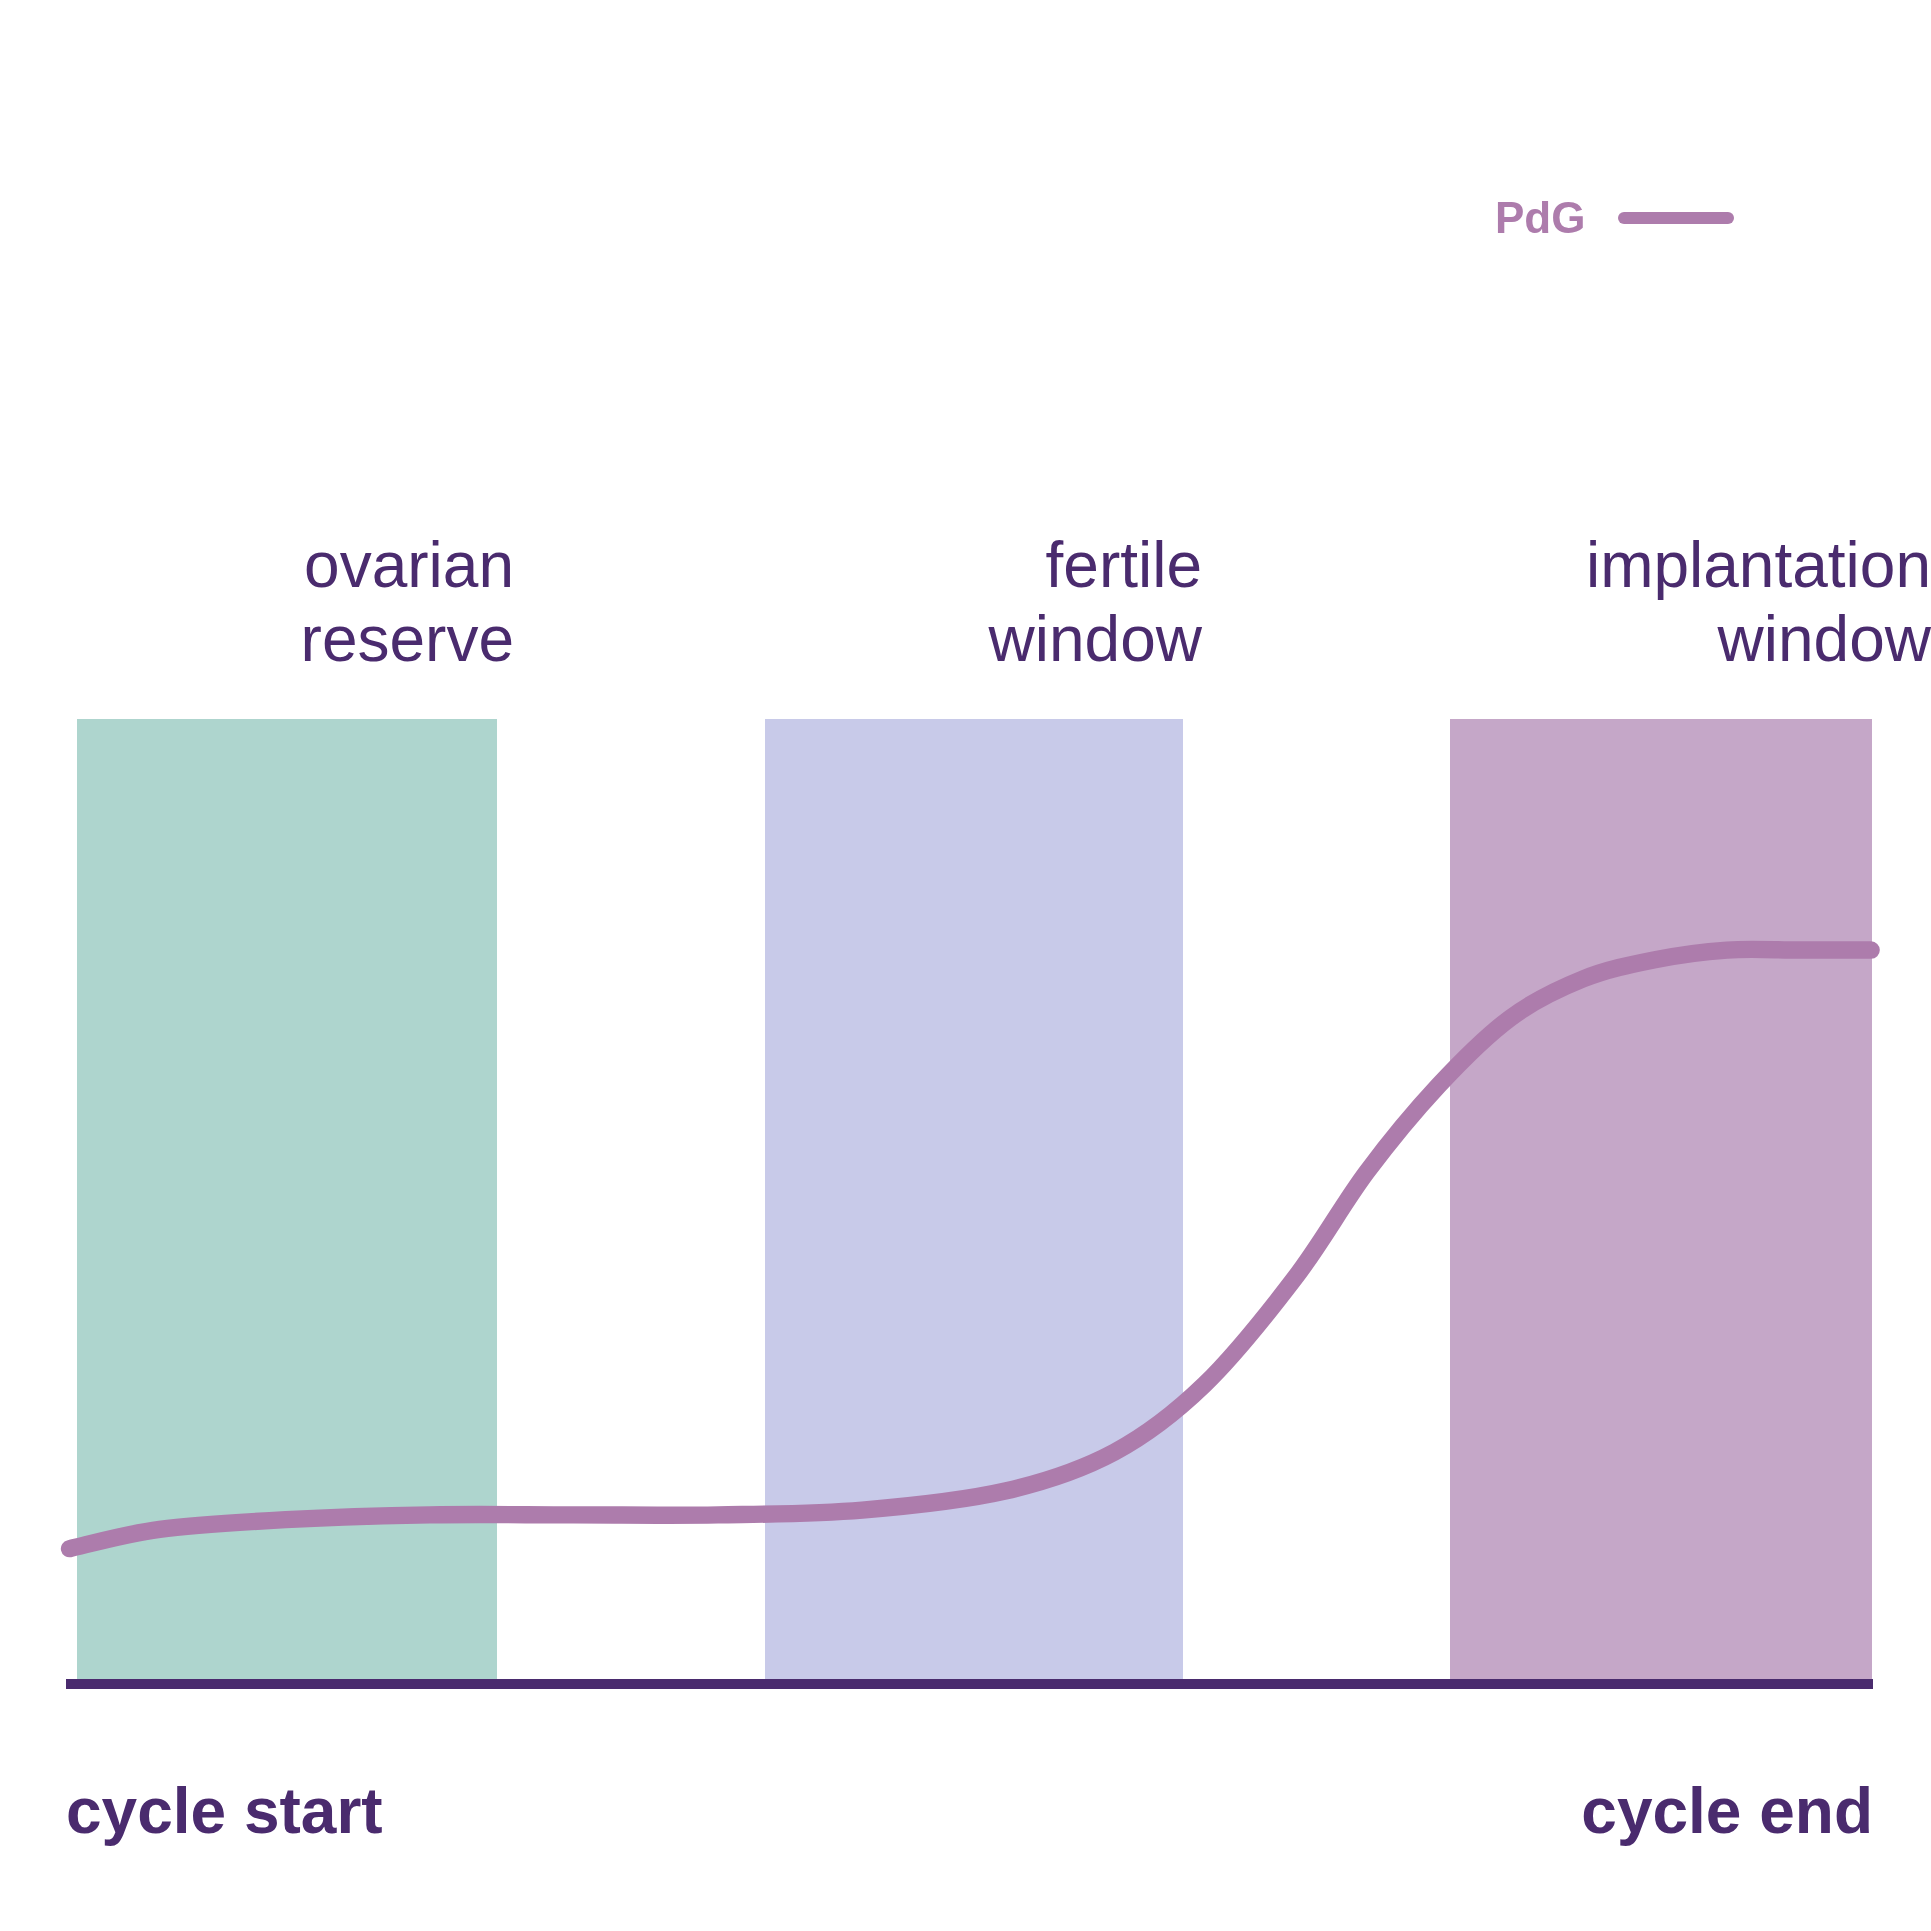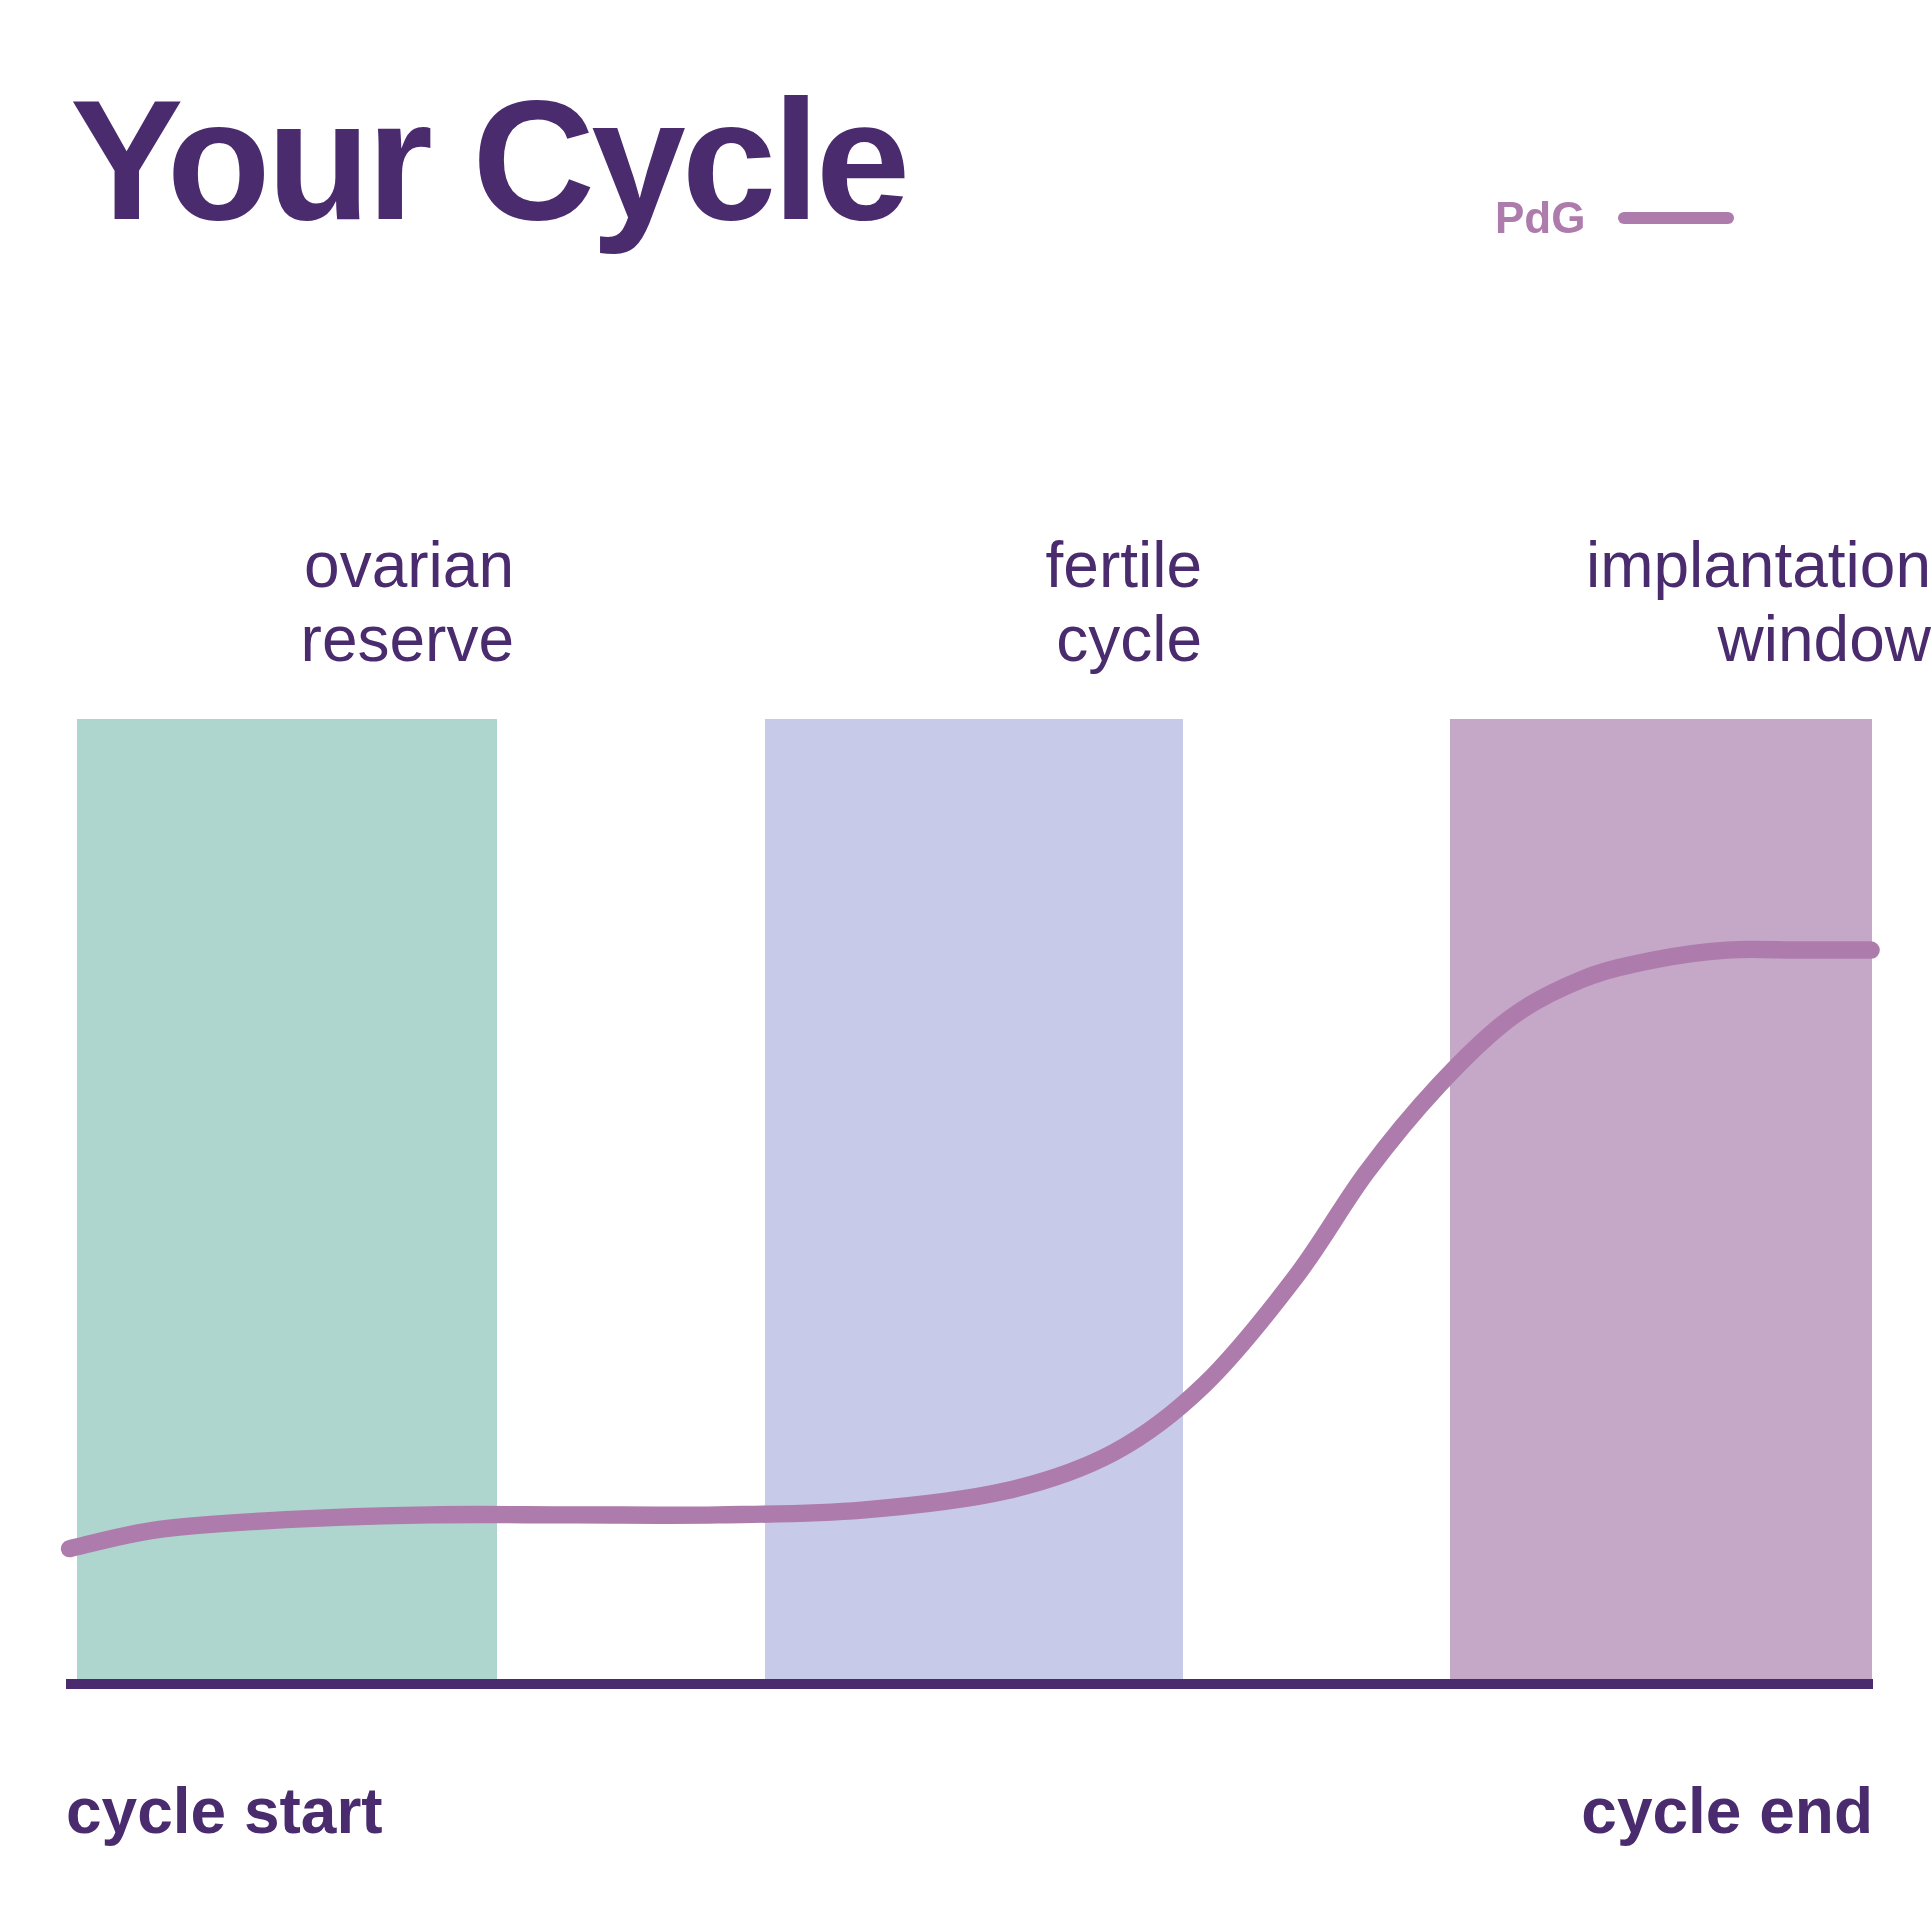--- a/index.html
+++ b/index.html
@@ -128,38 +128,37 @@
     height: 1931px;
     pointer-events: none;
   }
 </style>
 </head>
 <body>
 
 <div id="infographic">
 
   <div class="header">
-    <div class="title" style="color: rgb(74, 43, 110);">Your Cycle</div>
 
     <div class="legend">
       <span class="legend-label" style="color: rgb(173, 124, 172);">PdG</span>
       <span class="legend-swatch" style="background: rgb(173, 124, 172);"></span>
     </div>
   </div>
 
   <div class="plot">
 
     <div class="band band-ovarian" style="background: rgb(174, 213, 206); left: 77px; width: 420px;"></div>
     <div class="band band-fertile" style="background: rgb(200, 202, 233); left: 765px; width: 418px;"></div>
     <div class="band band-implantation" style="background: rgb(197, 167, 200); left: 1450px; width: 422px;"></div>
 
     <div class="band-label label-ovarian">ovarian
 reserve</div>
     <div class="band-label label-fertile">fertile
-cycle</div>
+window</div>
     <div class="band-label label-implantation">implantation
 window</div>
 
     <svg class="curve-svg" viewBox="0 0 2000 2000">
       <path id="pdg-path" fill="none" stroke="#AD7CAC" stroke-width="18" stroke-linecap="round" stroke-linejoin="round" d="M 72.00 1604.00 C 87.55 1600.67, 127.98 1589.00, 165.30 1584.00 C 202.62 1579.00, 249.27 1576.50, 295.92 1574.00 C 342.57 1571.50, 395.44 1569.83, 445.20 1569.00 C 494.96 1568.17, 544.72 1569.00, 594.48 1569.00 C 644.24 1569.00, 694.00 1569.83, 743.76 1569.00 C 793.52 1568.17, 843.28 1568.17, 893.04 1564.00 C 942.80 1559.83, 998.78 1554.00, 1042.32 1544.00 C 1085.86 1534.00, 1120.07 1522.33, 1154.28 1504.00 C 1188.49 1485.67, 1216.48 1464.00, 1247.58 1434.00 C 1278.68 1404.00, 1312.89 1360.67, 1340.88 1324.00 C 1368.87 1287.33, 1390.64 1247.33, 1415.52 1214.00 C 1440.40 1180.67, 1465.28 1150.67, 1490.16 1124.00 C 1515.04 1097.33, 1539.92 1072.33, 1564.80 1054.00 C 1589.68 1035.67, 1614.56 1024.00, 1639.44 1014.00 C 1664.32 1004.00, 1689.20 999.00, 1714.08 994.00 C 1738.96 989.00, 1763.84 985.67, 1788.72 984.00 C 1813.60 982.33, 1838.48 984.00, 1863.36 984.00 C 1888.24 984.00, 1925.56 984.00, 1938.00 984.00"></path>
     </svg>
 
     <div class="axis-line" style="background: rgb(74, 43, 110);"></div>
     <div class="axis-tick-label axis-start">cycle start</div>
     <div class="axis-tick-label axis-end">cycle end</div>

